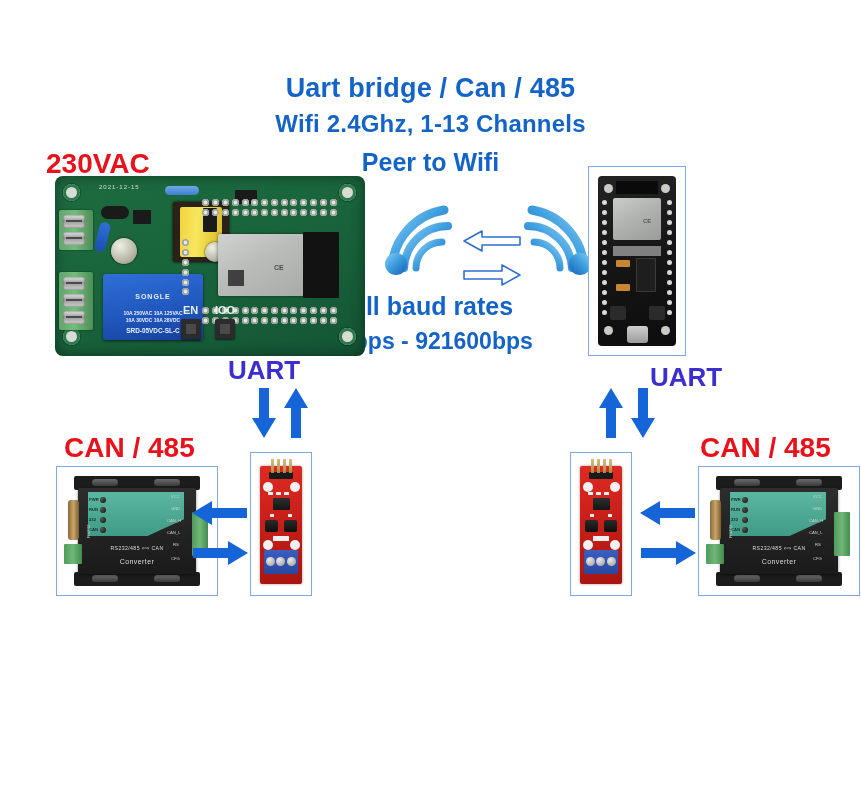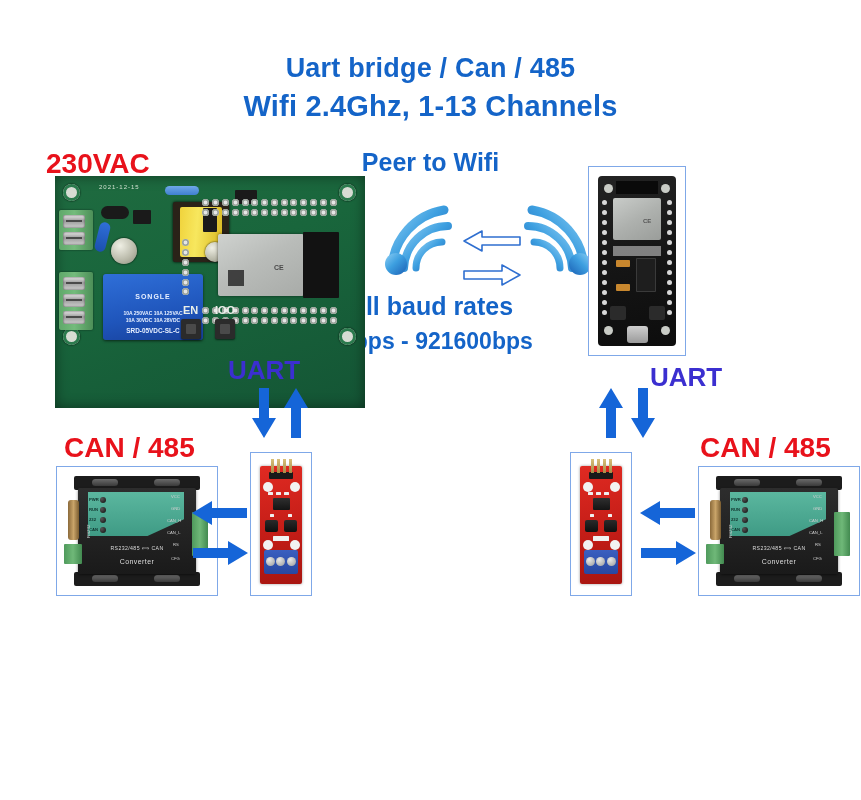--- a/index.html
+++ b/index.html
@@ -1,35 +1,35 @@
 <!DOCTYPE html>
 <html><head>
 <meta charset="utf-8">
 <style>
   html,body{margin:0;padding:0;background:#fff;}
   body{width:861px;height:800px;position:relative;overflow:hidden;
        font-family:"Liberation Sans",sans-serif;}
   .abs{position:absolute;}
   
   .title-line{position:absolute;width:100%;text-align:center;color:#1464c8;
-      font-weight:bold;letter-spacing:.2px;}
+      font-weight:bold;letter-spacing:.2px;margin-top:20px;}
   #title1{top:53px;font-size:27px;}
-  #title2{top:90px;font-size:29px;}
+  #title2{top:90px;font-size:24px;}
   .p2p{position:absolute;left:0;width:861px;text-align:center;color:#1464c8;font-weight:bold;}
   #p2p-label{top:148px;font-size:25px;}
   #baud1{top:292px;font-size:25px;}
   #baud2{top:328px;font-size:23px;}
   .red-label{position:absolute;color:#e8121b;font-weight:bold;font-size:28px;}
   .uart-label{position:absolute;color:#3b2fd0;font-weight:bold;font-size:26px;}
   
   .frame{position:absolute;border:1px solid #7fa8e8;background:#fff;box-sizing:border-box;}
   
-  #relay-board{position:absolute;left:55px;top:176px;width:310px;height:232px;
+  #relay-board{position:absolute;left:55px;top:176px;width:310px;height:180px;
       background:linear-gradient(160deg,#1f6b40 0%,#19663c 40%,#145535 100%);
-      border-radius:0;box-shadow:inset 0 0 14px rgba(0,0,0,.45);}
+      border-radius:8px;box-shadow:inset 0 0 14px rgba(0,0,0,.45);}
   .mhole{position:absolute;width:17px;height:17px;border-radius:50%;
       background:#d8dcd4;box-shadow:inset 0 0 0 3px #2b7a4d,0 0 2px #000;}
   .term{position:absolute;background:linear-gradient(90deg,#5fa86a,#74bb7c 45%,#4d8f58);
       border-radius:2px;box-shadow:0 0 2px rgba(0,0,0,.6);}
   .screw{position:absolute;left:4px;width:22px;height:13px;border-radius:2px;
       background:linear-gradient(180deg,#e8e8e8,#9b9b9b 45%,#cfcfcf);
       box-shadow:inset 0 0 2px #333;}
   .screw:after{content:"";position:absolute;left:3px;top:5px;width:16px;height:2px;background:#4a4a4a;}
   #xfmr{position:absolute;left:118px;top:26px;width:56px;height:60px;
       background:#2a2218;border-radius:2px;box-shadow:0 0 3px #000;}

